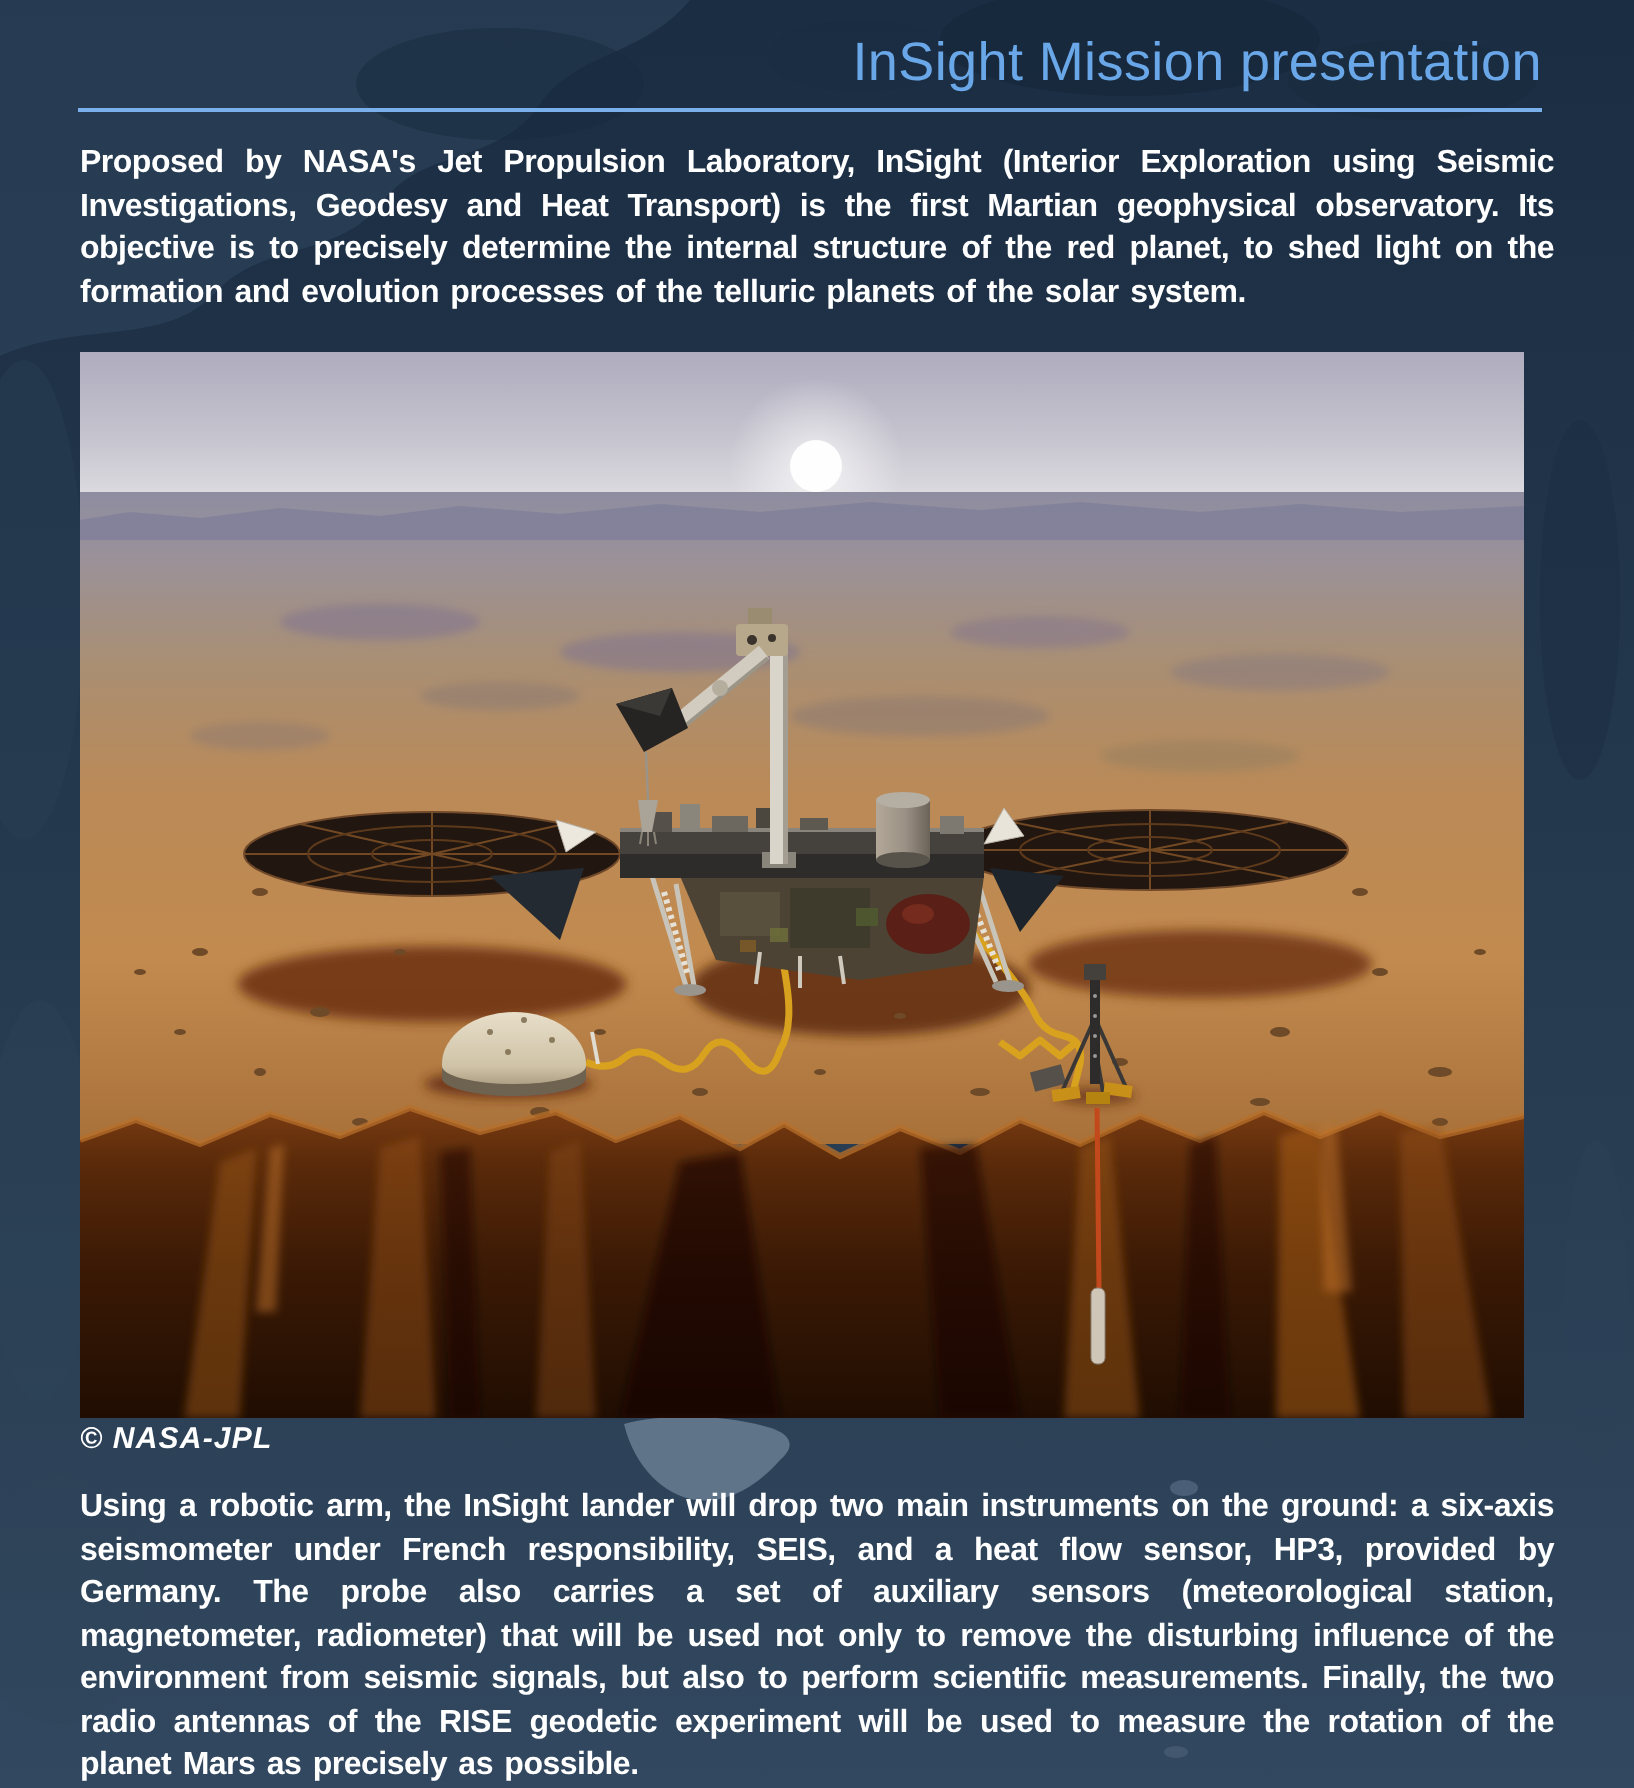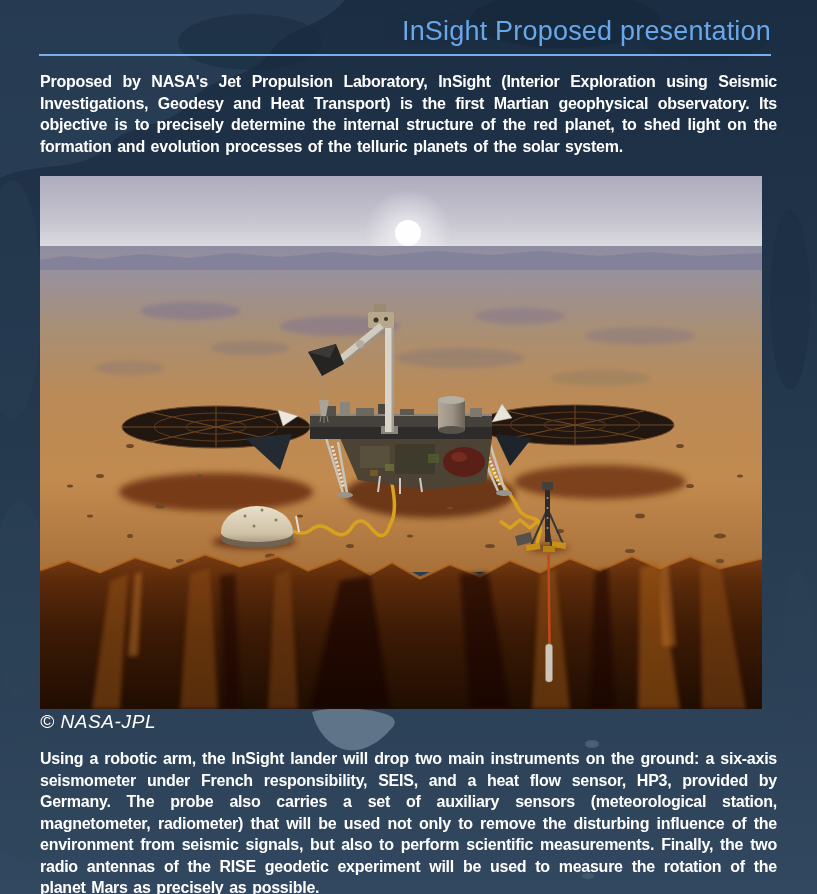--- a/index.html
+++ b/index.html
@@ -37,23 +37,23 @@
     font-weight:bold;
   }
   .figure-wrap{
     margin:19px 0 0 40px;
     width:722px;height:533px;
   }
   .figure-wrap svg{display:block;}
   .caption{
     margin:2px 0 0 40px;
     color:#ffffff;
-    font-size:19px;
+    font-size:15px;
     font-style:italic;
-    font-weight:normal;
+    font-weight:bold;
     letter-spacing:0.6px;
   }
   .para.body{margin-top:15px;}
 </style>
 </head>
 <body>
 
 <div class="page">
 
   <svg class="bg-map" viewBox="0 0 817 894" aria-hidden="true">
@@ -67,21 +67,21 @@
     <ellipse cx="790" cy="300" rx="20" ry="90" fill="#1b2d41" opacity="0.45"></ellipse>
     <ellipse cx="798" cy="650" rx="16" ry="80" fill="#2c4257" opacity="0.4"></ellipse>
     <ellipse cx="30" cy="800" rx="44" ry="62" fill="#2f455a" opacity="0.35"></ellipse>
     <path d="M312,712 C330,707 360,707 382,713 C398,717 397,724 390,730 C378,744 362,752 348,750 C332,748 317,733 312,712 Z" fill="#62768c" opacity="0.95"></path>
     <ellipse cx="592" cy="744" rx="7" ry="4" fill="#4e627a" opacity="0.9"></ellipse>
     <ellipse cx="588" cy="876" rx="6" ry="3" fill="#455a70" opacity="0.9"></ellipse>
   </svg>
 
   <div class="content">
 
-    <h1 class="page-title">InSight Proposed presentation</h1>
+    <h1 class="page-title">InSight Mission presentation</h1>
     <div class="title-rule"></div>
 
     <p class="para intro">Proposed by NASA's Jet Propulsion Laboratory, InSight (Interior Exploration using Seismic Investigations, Geodesy and Heat Transport) is the first Martian geophysical observatory. Its objective is to precisely determine the internal structure of the red planet, to shed light on the formation and evolution processes of the telluric planets of the solar system.</p>
 
     <figure class="figure-wrap" style="margin-block:0;margin-inline:0;margin-top:19px;margin-left:40px;">
       <svg viewBox="0 0 722 533" width="722" height="533" role="img" aria-label="Artist rendering of the InSight lander on Mars with solar panels, robotic arm, SEIS seismometer dome and HP3 heat probe drilling into a subsurface cross-section">
         <defs>
           <linearGradient id="skyG" x1="0" y1="0" x2="0" y2="1">
             <stop offset="0" stop-color="#aeacbe"></stop>
             <stop offset="0.55" stop-color="#c7c5cf"></stop>

